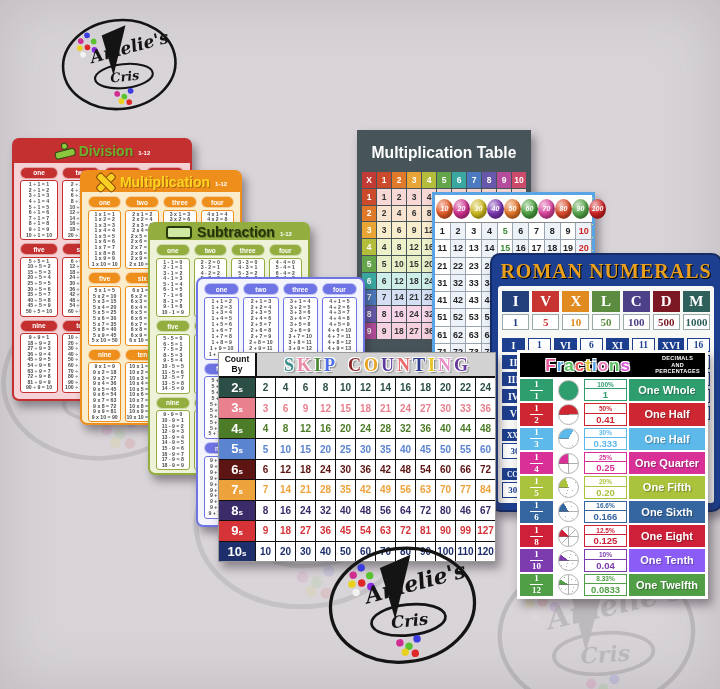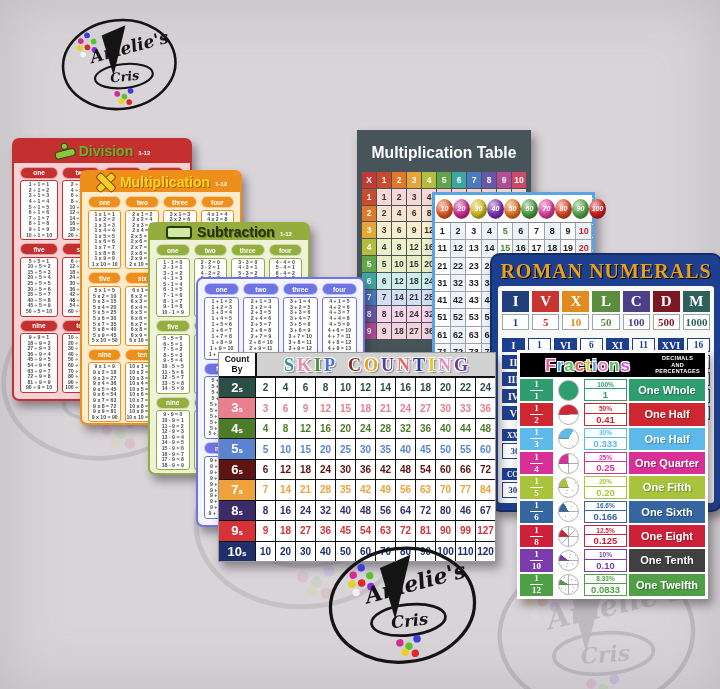--- a/index.html
+++ b/index.html
@@ -1386,23 +1386,23 @@
         <div class="fr-row">
           <div class="fr-frac" style="background: rgb(125, 60, 174);">
             <div class="fr-numer">1</div>
             <div class="fr-denom">10</div>
           </div>
           <div class="fr-circlecell">
             <div class="fr-circle" style="background: repeating-conic-gradient(from -90deg, rgba(110, 110, 110, 0.55) 0deg, rgba(110, 110, 110, 0.55) 1.2deg, rgba(0, 0, 0, 0) 1.2deg, rgba(0, 0, 0, 0) 36deg), conic-gradient(from -90deg, rgb(125, 60, 174) 0deg, rgb(125, 60, 174) 10%, rgb(255, 255, 255) 10%, rgb(255, 255, 255) 100%);"></div>
           </div>
           <div class="fr-pct" style="border-color: rgb(125, 60, 174);">
             <div class="fr-pcttop" style="color: rgb(125, 60, 174); border-color: rgb(125, 60, 174);">10%</div>
-            <div class="fr-dec" style="color: rgb(125, 60, 174);">0.10</div>
-          </div>
-          <div class="fr-name" style="background: #404040;">One Tenth</div>
+            <div class="fr-dec" style="color: rgb(125, 60, 174);">0.04</div>
+          </div>
+          <div class="fr-name" style="background: #8b5cf6;">One Tenth</div>
         </div>
         <div class="fr-row">
           <div class="fr-frac" style="background: rgb(80, 159, 70);">
             <div class="fr-numer">1</div>
             <div class="fr-denom">12</div>
           </div>
           <div class="fr-circlecell">
             <div class="fr-circle" style="background: repeating-conic-gradient(from -90deg, rgba(110, 110, 110, 0.55) 0deg, rgba(110, 110, 110, 0.55) 1.2deg, rgba(0, 0, 0, 0) 1.2deg, rgba(0, 0, 0, 0) 30deg), conic-gradient(from -90deg, rgb(80, 159, 70) 0deg, rgb(80, 159, 70) 8.33333%, rgb(255, 255, 255) 8.33333%, rgb(255, 255, 255) 100%);"></div>
           </div>
           <div class="fr-pct" style="border-color: rgb(80, 159, 70);">

